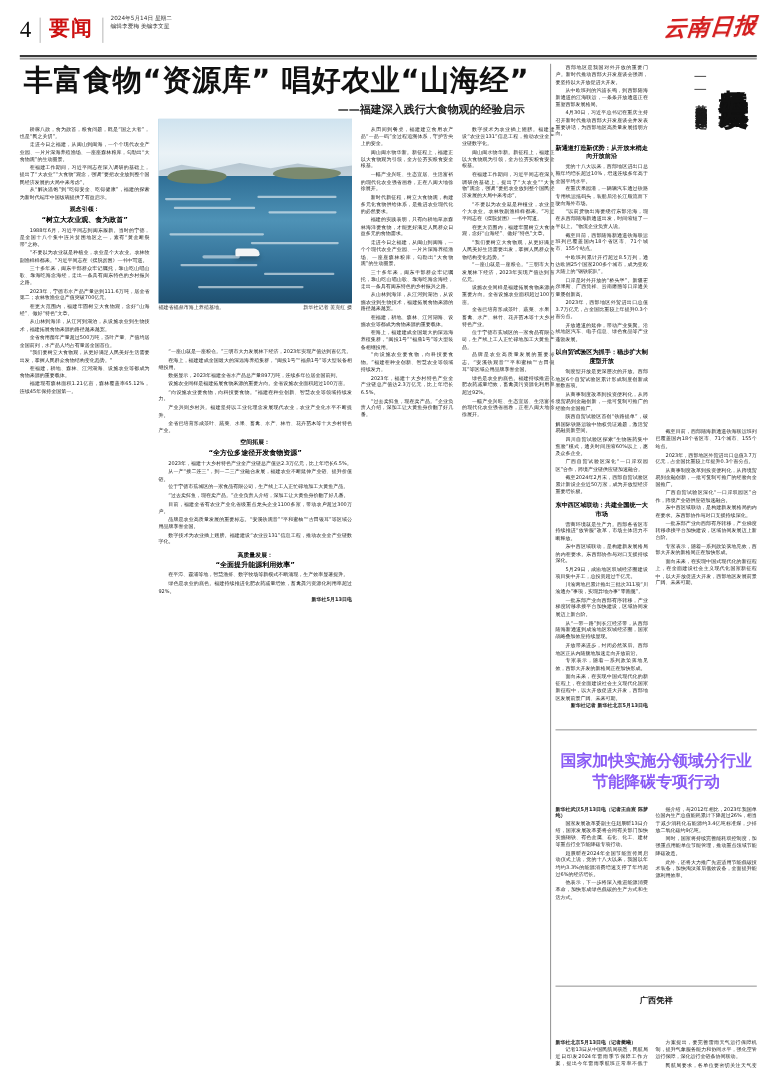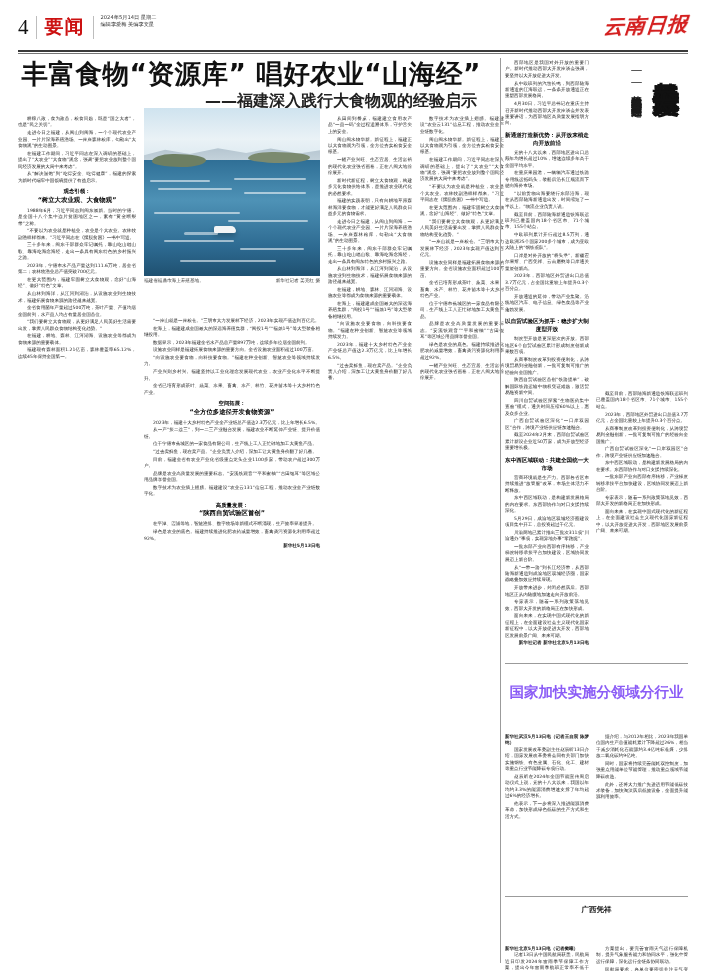--- a/index.html
+++ b/index.html
@@ -27,21 +27,21 @@
   .rule.thin{height:1px;background:#777;top:53px;}
 
   
   .body-area{position:absolute;left:18px;top:58px;width:670px;height:905px;}
 
   
   .art1{position:absolute;left:0;top:0;width:463px;}
   .h1{font-family:"DejaVu Sans","Liberation Sans",sans-serif;font-weight:bold;color:#111;
       font-size:26.5px;line-height:32px;letter-spacing:0.5px;white-space:nowrap;text-align:right;}
   .h1sub{text-align:right;font-family:"DejaVu Sans","Liberation Sans",sans-serif;
-      font-size:16px;line-height:14px;color:#222;margin-top:4px;font-weight:bold;padding-right:4px;}
+      font-size:10px;line-height:14px;color:#222;margin-top:4px;font-weight:bold;padding-right:4px;}
 
   
   .photo{position:absolute;left:126px;top:50px;width:176px;height:168px;overflow:hidden;background:#9ec6dd;}
   .sky{position:absolute;left:0;top:0;right:0;height:52px;
        background:linear-gradient(#cfe3ef,#eaf2f6 60%,#dce9f0);}
   .mount{position:absolute;left:0;top:34px;right:0;height:22px;
        background:linear-gradient(#aebfcb,#c8d6de);clip-path:polygon(0 60%,12% 35%,26% 55%,42% 28%,58% 50%,72% 30%,88% 52%,100% 38%,100% 100%,0 100%);}
   .sea{position:absolute;left:0;top:52px;right:0;bottom:0;
        background:linear-gradient(#2f6f96,#4e92b6 35%,#2d6a91 75%,#1f5070);}
   .raft{position:absolute;background:rgba(255,255,255,.55);height:2px;border-radius:1px;}
@@ -133,21 +133,21 @@
       <span>新华社记者 姜克红 摄</span>
     </div>
 
     <div class="col" style="left:0;top:58px;width:118px;height:845px;">
       <p>耕稼八政，食为政首，粮食问题，既是“国之大者”，也是“民之关切”。</p>
       <p>走进今日之福建，从闽山到闽海，一个个现代农业产业园、一片片深海养殖渔场、一座座森林粮库，勾勒出“大食物观”的生动图景。</p>
       <p>在福建工作期间，习近平同志在深入调研的基础上，提出了“大农业”“大食物”观念，强调“要把农业放到整个国民经济发展的大局中来考虑”。</p>
       <p>从“解决温饱”到“吃得安全、吃得健康”，福建的探索为新时代端牢中国饭碗提供了有益启示。</p>
       <div class="sh">
         <span class="k">观念引领：</span>
-        <span>“树立大农业观、大食物观”</span>
+        <span>“树立大农业观、食为政首”</span>
       </div>
       <p>1988年6月，习近平同志到闽东履新。当时的宁德，是全国十八个集中连片贫困地区之一，素有“黄金断裂带”之称。</p>
       <p>“不要以为农业就是种植业，农业是个大农业。农林牧副渔样样都来。”习近平同志在《摆脱贫困》一书中写道。</p>
       <p>三十多年来，闽东干部群众牢记嘱托，靠山吃山唱山歌、靠海吃海念海经，走出一条具有闽东特色的乡村振兴之路。</p>
       <p>2023年，宁德市水产品产量达到111.6万吨，居全省第二；农林牧渔业总产值突破700亿元。</p>
       <p>在更大范围内，福建牢固树立大食物观，念好“山海经”、做好“特色”文章。</p>
       <p>从山林到海洋，从江河到湖泊，从设施农业到生物技术，福建拓展食物来源的路径越来越宽。</p>
       <p>全省食用菌年产量超过500万吨，茶叶产量、产值均居全国前列，水产品人均占有量居全国首位。</p>
       <p>“我们要树立大食物观，从更好满足人民美好生活需要出发，掌握人民群众食物结构变化趋势。”</p>
       <p>在福建，耕地、森林、江河湖海、设施农业等都成为食物来源的重要载体。</p>
@@ -168,21 +168,21 @@
       </div>
       <p>2023年，福建十大乡村特色产业全产业链总产值达2.3万亿元，比上年增长6.5%。</p>
       <p>从一产“接二连三”，到一二三产业融合发展，福建农业不断延伸产业链、提升价值链。</p>
       <p>位于宁德市蕉城区的一家食品有限公司，生产线上工人正忙碌地加工大黄鱼产品。</p>
       <p>“过去卖鲜鱼，现在卖产品。”企业负责人介绍，深加工让大黄鱼身价翻了好几番。</p>
       <p>目前，福建全省有农业产业化省级重点龙头企业1100多家，带动农户超过300万户。</p>
       <p>品牌是农业高质量发展的重要标志。“安溪铁观音”“平和蜜柚”“古田银耳”等区域公用品牌享誉全国。</p>
       <p>数字技术为农业插上翅膀。福建建设“农业云131”信息工程，推动农业全产业链数字化。</p>
       <div class="sh">
         <span class="k">高质量发展：</span>
-        <span>“陕西自贸试验区首创”</span>
+        <span>“全面提升能源利用效率”</span>
       </div>
       <p>在平潭、霞浦等地，智慧渔排、数字牧场等新模式不断涌现，生产效率显著提升。</p>
       <p>绿色是农业的底色。福建持续推进化肥农药减量增效，畜禽粪污资源化利用率超过92%。</p>
       <p class="byline">新华社5月13日电</p>
     </div>
 
     <div class="col" style="left:310px;top:58px;width:84px;height:845px;">
       <p>从田间到餐桌，福建建立食用农产品“一品一码”全过程追溯体系，守护舌尖上的安全。</p>
       <p>闽山闽水物华新。新征程上，福建正以大食物观为引领，全方位夯实粮食安全根基。</p>
       <p>一幅产业兴旺、生态宜居、生活富裕的现代化农业强省画卷，正在八闽大地徐徐展开。</p>
@@ -261,20 +261,21 @@
       <p>广西自贸试验区深化“一口岸双园区”合作，跨境产业链供应链加速融合。</p>
       <p>东中西区域联动，是构建新发展格局的内在要求。东西部协作与对口支援持续深化。</p>
       <p>一批东部产业向西部有序转移，产业梯度转移承接平台加快建设，区域协同发展迈上新台阶。</p>
       <p>专家表示，随着一系列政策落地见效，西部大开发的新格局正在加快形成。</p>
       <p>面向未来，在实现中国式现代化的新征程上，在全面建设社会主义现代化国家新征程中，以大开放促进大开发，西部地区发展前景广阔、未来可期。</p>
     </div>
 
     <div class="hline" style="left:487px;top:605px;width:183px;"></div>
     <div class="boxhead bh-big" style="position:absolute;left:487px;top:625px;width:183px;">
       <div>国家加快实施分领域分行业</div>
+      <div>节能降碳专项行动</div>
     </div>
     <div class="col" style="left:487px;top:676px;width:84px;height:150px;">
       <p style="text-indent:0;font-weight:bold;display:inline;">新华社武汉5月13日电（记者王自宸 陈梦纯）</p>
       <p>国家发展改革委副主任赵辰昕13日介绍，国家发展改革委将会同有关部门加快实施钢铁、有色金属、石化、化工、建材等重点行业节能降碳专项行动。</p>
       <p>赵辰昕在2024年全国节能宣传周启动仪式上说，党的十八大以来，我国以年均约3.3%的能源消费增速支撑了年均超过6%的经济增长。</p>
       <p>他表示，下一步将深入推进能源消费革命，加快形成绿色低碳的生产方式和生活方式。</p>
     </div>
     <div class="col" style="left:578px;top:676px;width:92px;height:150px;">
       <p>据介绍，与2012年相比，2023年我国单位国内生产总值能耗累计下降超过26%，相当于减少消耗化石能源约3.4亿吨标准煤，少排放二氧化碳约9亿吨。</p>
       <p>同时，国家将持续完善能耗双控制度，加强重点用能单位节能管理，推动重点领域节能降碳改造。</p>

